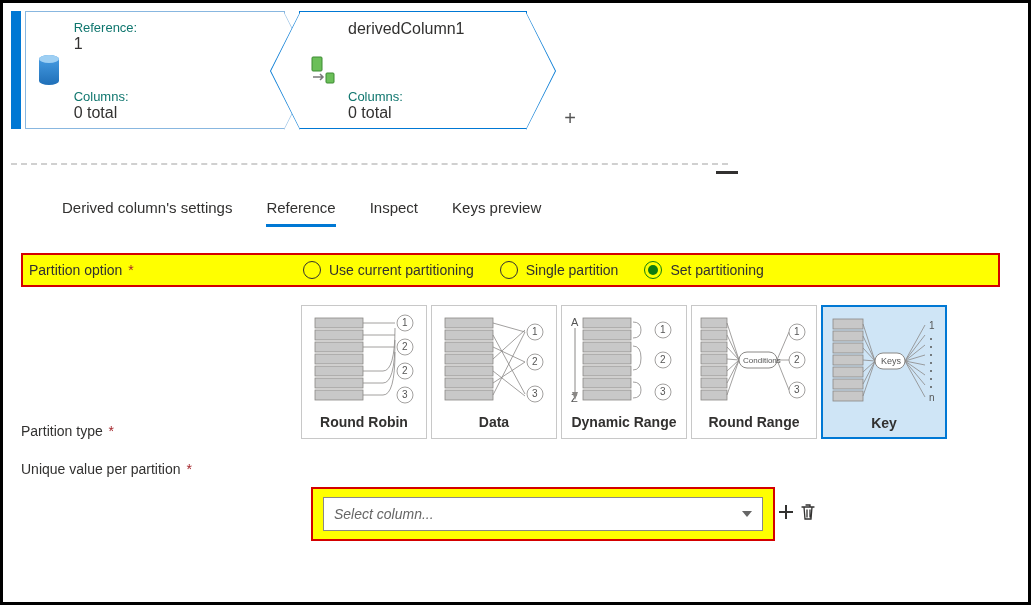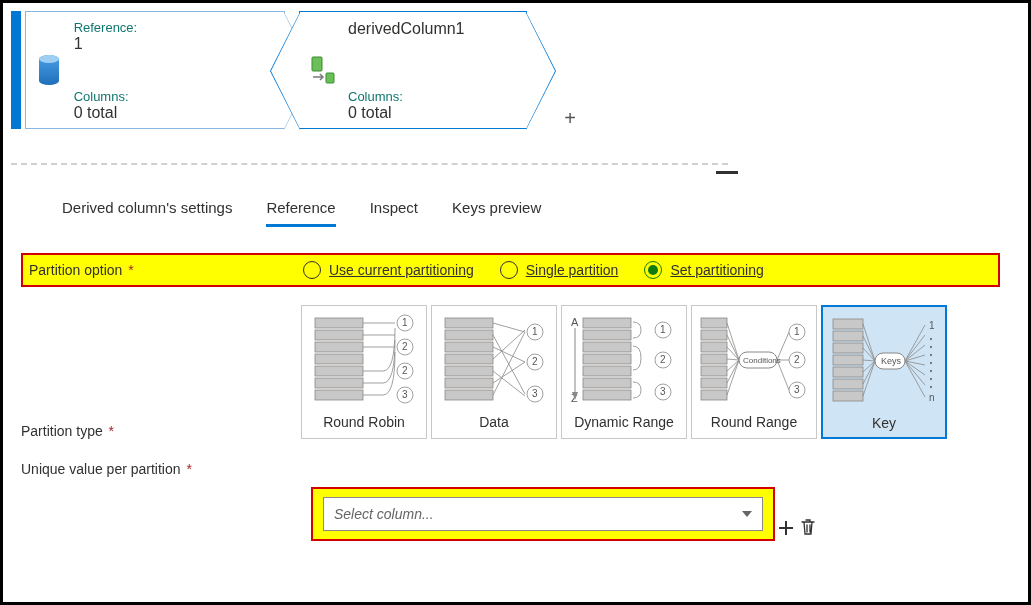--- a/index.html
+++ b/index.html
@@ -133,21 +133,21 @@
   .hl-yellow {
     background:#ffff00;
     border:2px solid #d40000;
     padding:6px 10px 6px 6px;
     margin-top:14px;
     display:flex; align-items:center;
   }
   .hl-yellow .row-label { padding-top:0; width:274px; }
 
   
-  .radio-group { display:flex; gap:26px; align-items:center;text-decoration:underline; }
+  .radio-group { display:flex; gap:26px; align-items:center; }
   .radio {
     display:flex; align-items:center; gap:8px; cursor:pointer;
     font-size:14px;
   }
   .radio .dot {
     width:18px; height:18px; border:1.5px solid #323130; border-radius:50%;
     display:flex; align-items:center; justify-content:center;
   }
   .radio.sel .dot { border-color:#107c10; }
   .radio.sel .dot::after{
@@ -159,27 +159,27 @@
   .tile {
     width:126px;
     border:1px solid #c8c8c8;
     padding:6px 4px 6px;
     text-align:center;
     cursor:pointer;
     background:#fff;
   }
   .tile.sel { border:2px solid #0078d4; background:#cfe5f6; }
   .tile svg { display:block; margin:0 auto; }
-  .tile .cap { margin-top:6px; font-size:14px; color:#323130;}
+  .tile .cap { margin-top:6px; font-size:14px; color:#323130;font-weight:bold;}
 
   
   .keycol-label { margin-left:300px; font-size:13px; color:#323130; margin-top:28px;}
   .select-wrap {
     margin:10px 0 0 290px;
-    display:flex; align-items:flex-end; gap:0;
+    display:flex; align-items:center; gap:0;
   }
   .select-hl {
     border:2px solid #d40000; background:#ffff00;
     padding:8px 10px;
   }
   .fake-select {
     width:440px; height:34px;
     border:1px solid #8a8886;
     background:#fff;
     display:flex; align-items:center; justify-content:space-between;

